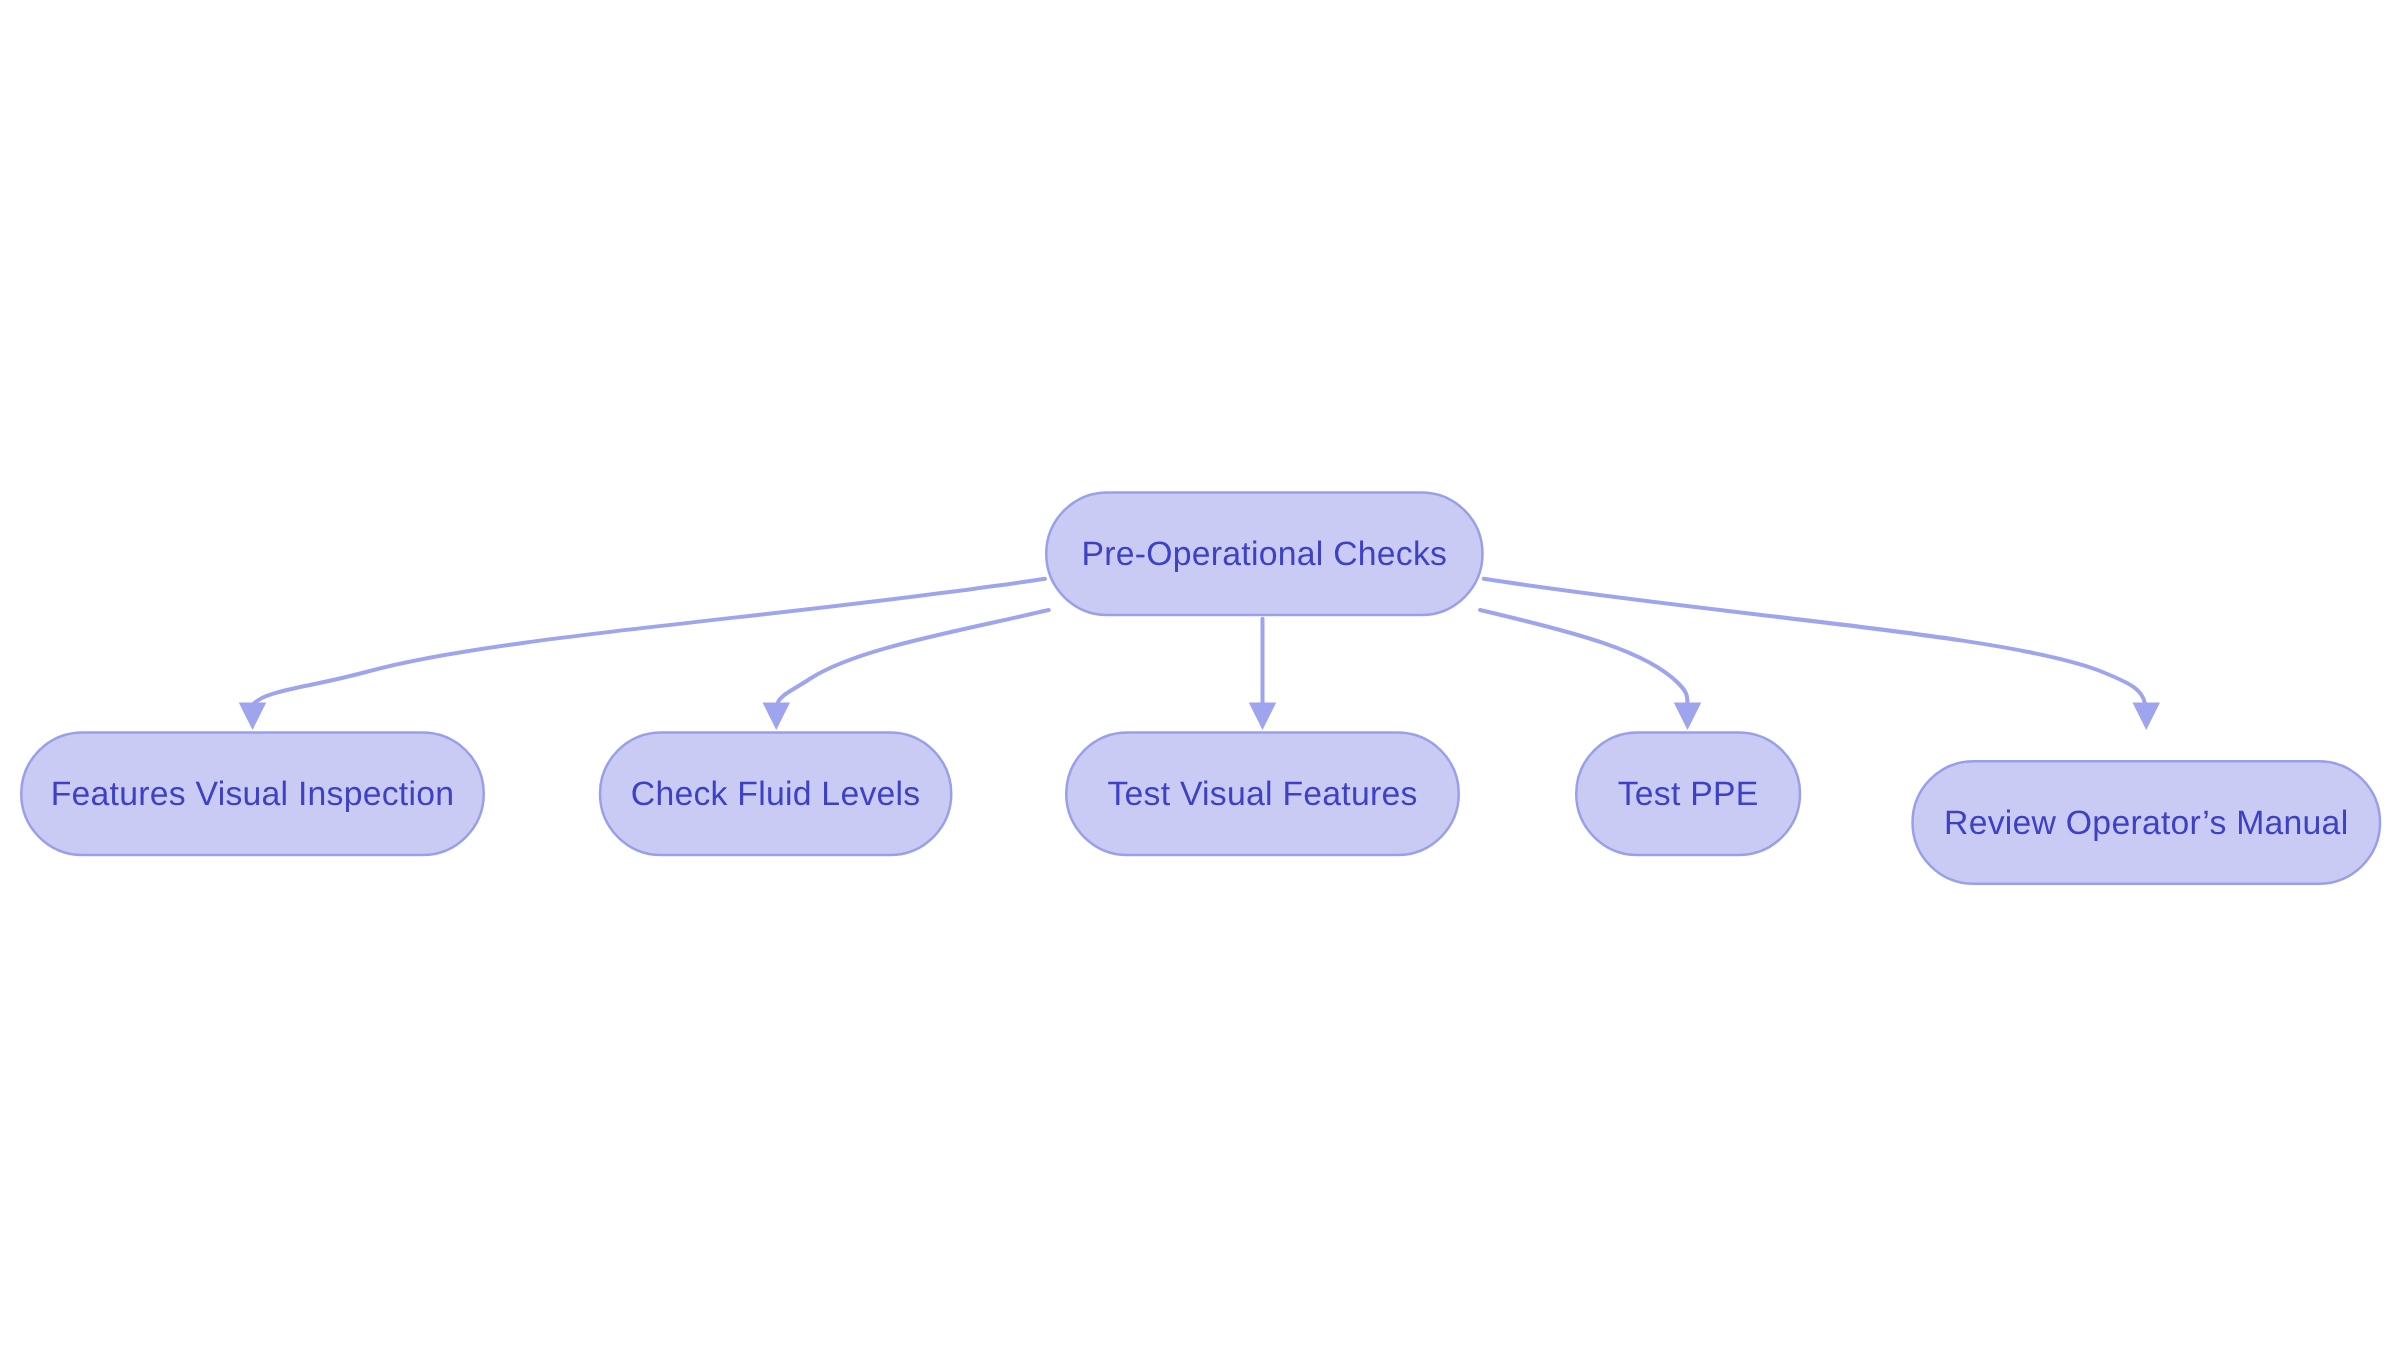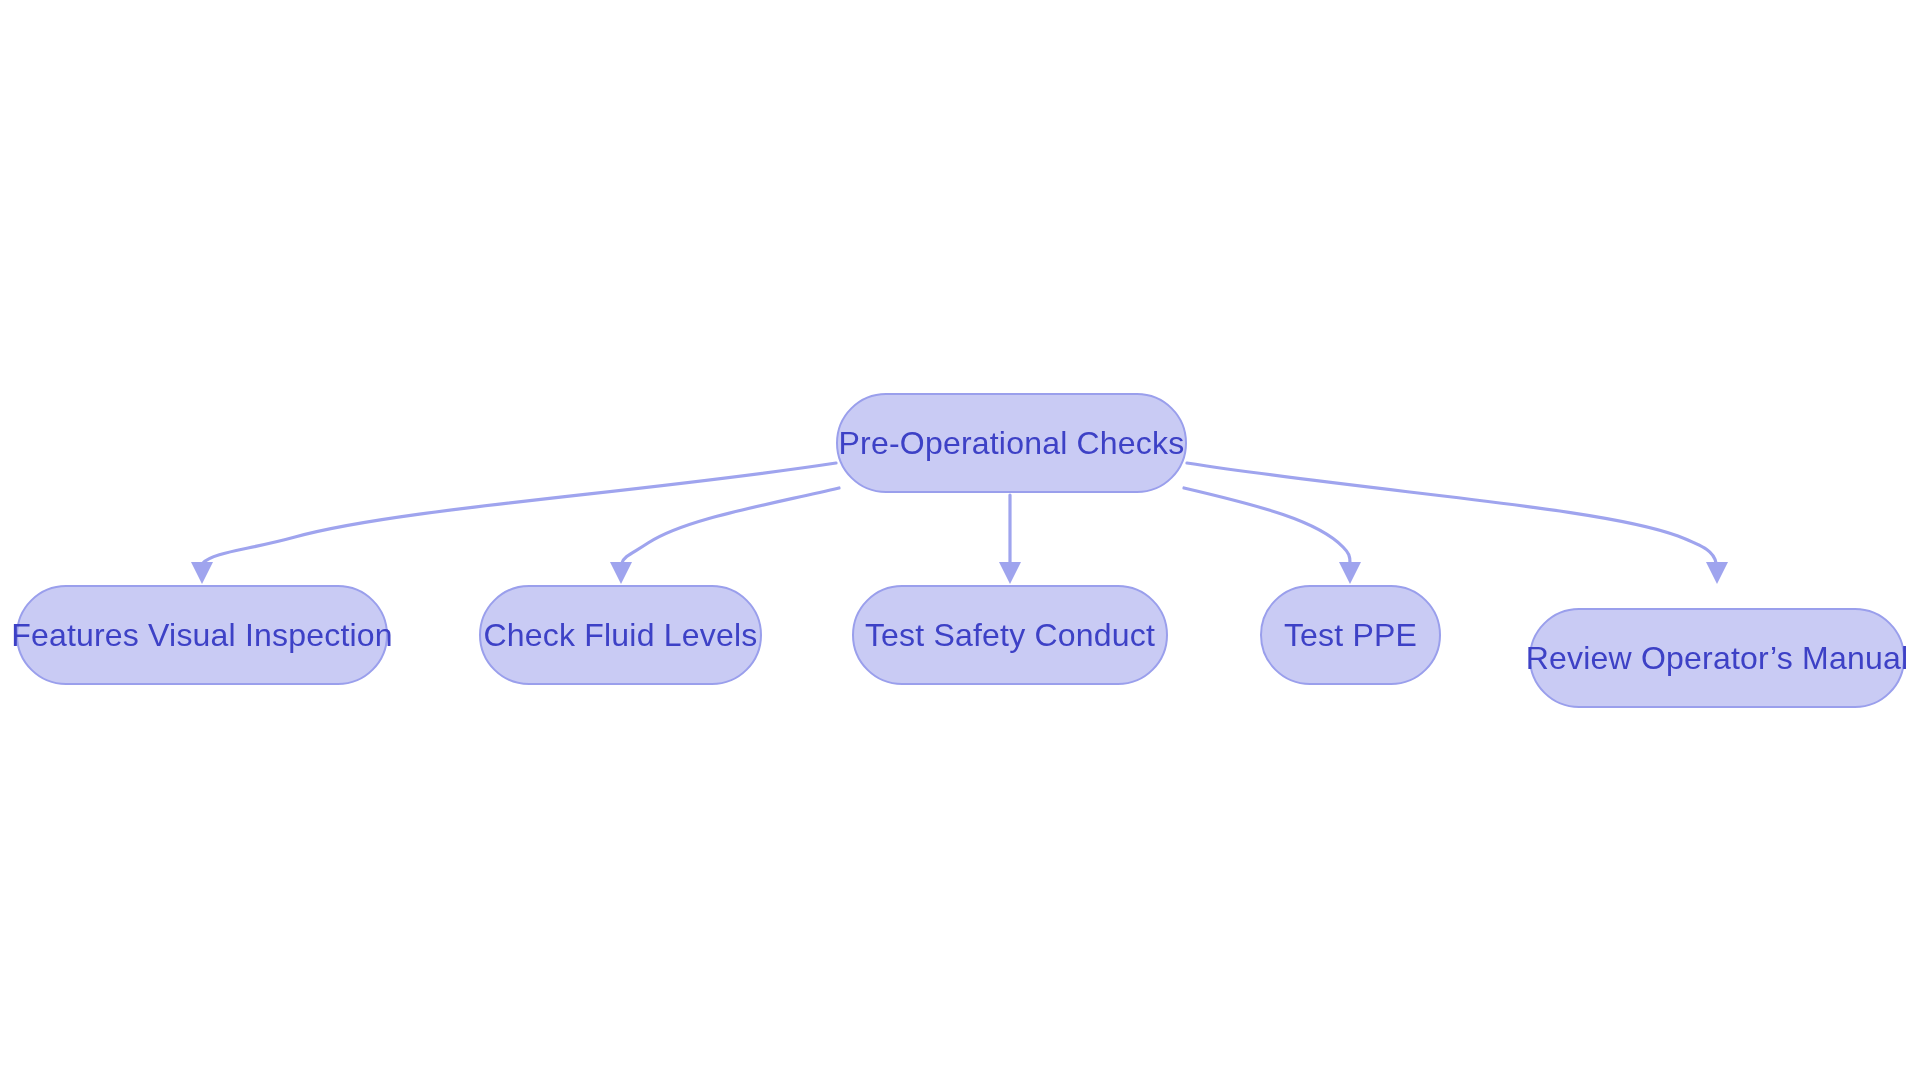--- a/index.html
+++ b/index.html
@@ -44,21 +44,21 @@
   .node {
     position: absolute;
     height: 100px;
     border-radius: 50px;
     background: var(--node-fill);
     border: 2px solid var(--node-border);
     color: var(--node-text);
     display: flex;
     align-items: center;
     justify-content: center;
-    font-size: 32px;
+    font-size: 27px;
     letter-spacing: 0.2px;
     white-space: nowrap;
     text-align: center;
   }
   .node-root  { left: 836px;  top: 393px; width: 351px; }
   .node-c1    { left: 16px;   top: 585px; width: 372px; }
   .node-c2    { left: 479px;  top: 585px; width: 283px; }
   .node-c3    { left: 852px;  top: 585px; width: 316px; }
   .node-c4    { left: 1260px; top: 585px; width: 181px; }
   .node-c5    { left: 1529px; top: 608px; width: 376px; }
@@ -92,21 +92,21 @@
 
   <div class="node node-c1">
     <span>Features Visual Inspection</span>
   </div>
 
   <div class="node node-c2">
     <span>Check Fluid Levels</span>
   </div>
 
   <div class="node node-c3">
-    <span>Test Safety Conduct</span>
+    <span>Test Visual Features</span>
   </div>
 
   <div class="node node-c4">
     <span>Test PPE</span>
   </div>
 
   <div class="node node-c5">
     <span>Review Operator’s Manual</span>
   </div>
 

